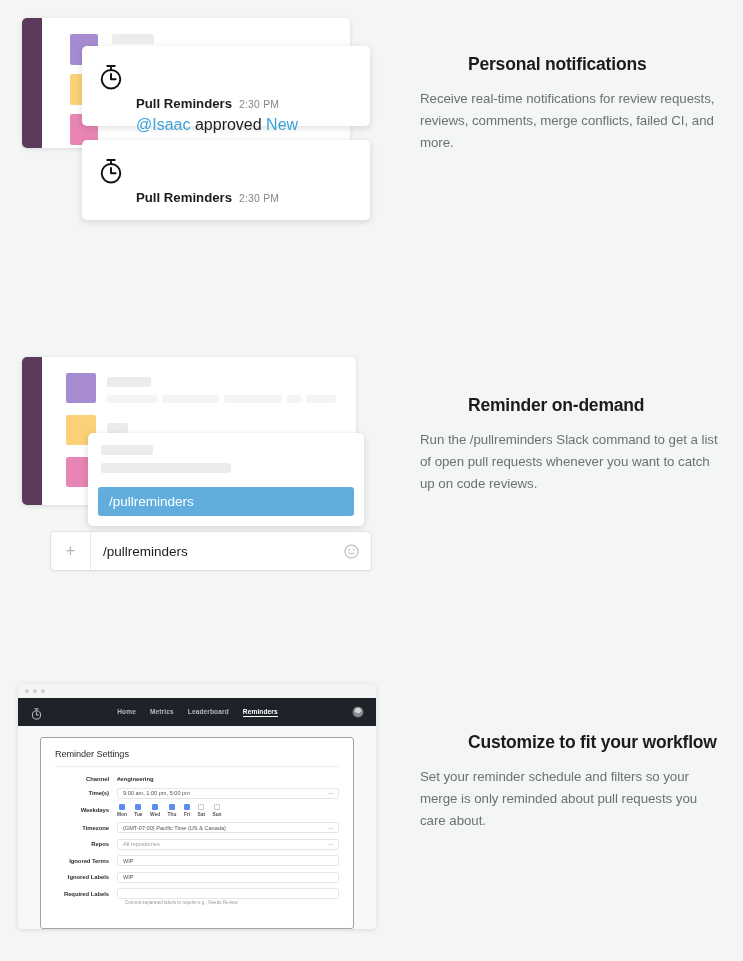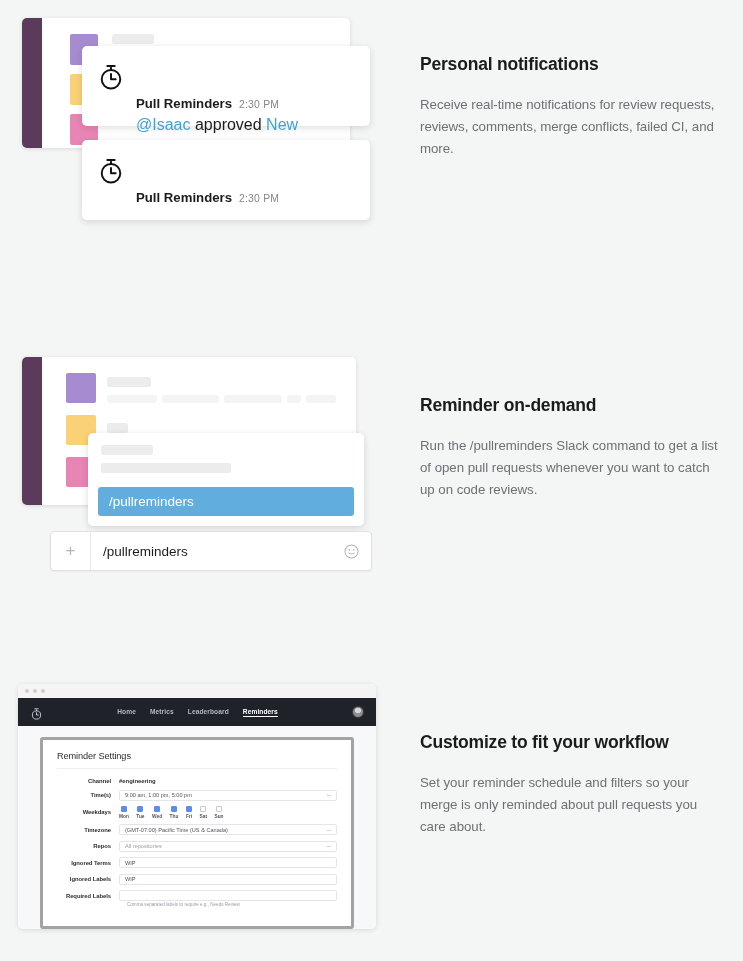--- a/index.html
+++ b/index.html
@@ -8,24 +8,24 @@
     background: #f4f6f5;
     font-family: "Liberation Sans", sans-serif;
     -webkit-font-smoothing: antialiased;
   }
   .page { position: relative; width: 743px; height: 961px; overflow: hidden; }
 
   
   .feature-text { position: absolute; width: 300px; }
   .feature-title {
     font-size: 17.5px; font-weight: bold; color: #1b1b1b;
-    letter-spacing: -0.2px; line-height: 1.2;
+    letter-spacing: -0.2px; line-height: 1.2; margin-left: 48px;
   }
   .feature-body {
-    margin-top: 19px; font-size: 13.3px; color: #6d7175;
+    margin-top: 13px; font-size: 13.3px; color: #6d7175;
     line-height: 1.65; letter-spacing: -0.05px;
   }
 
   
   .slack-window {
     position: absolute; background: #ffffff; border-radius: 5px;
     box-shadow: 0 1px 4px rgba(30,30,40,.13);
   }
   .slack-rail {
     position: absolute; left: 0; top: 0; bottom: 0; width: 20px;
@@ -101,21 +101,21 @@
     text-decoration: none; letter-spacing: .1px; white-space: nowrap;
   }
   .appnav a.active { color: #fff; border-bottom: 1px solid #fff; padding-bottom: 1px; }
   .avatar {
     width: 12px; height: 12px; border-radius: 50%;
     background: radial-gradient(circle at 50% 34%, #d6d6d6 0 34%, #8d8f93 35% 100%);
     border: 1px solid #3a3d44;
   }
   .app-canvas { background: #f7f8fa; height: 203px; padding: 11px 22px 0 22px; }
   .settings-card {
-    background: #fff; border: 3px solid #a3a3a3; border-radius: 3px;
+    background: #fff; border: 1px solid #a3a3a3; border-radius: 3px;
     height: 192px; padding: 11px 14px 0 14px;
   }
   .settings-title { font-size: 9.2px; color: #2a2d33; letter-spacing: -.1px; }
   .settings-rule { height: 1px; background: #eceef1; margin: 7px 0 9px 0; }
   .frow { display: flex; align-items: center; margin-bottom: 5.5px; }
   .flabel {
     width: 62px; flex: 0 0 62px; text-align: right; padding-right: 8px;
     font-size: 5.9px; font-weight: bold; color: #2a2d33; letter-spacing: -.05px;
   }
   .fvalue-plain { font-size: 5.9px; font-weight: bold; color: #2a2d33; }

